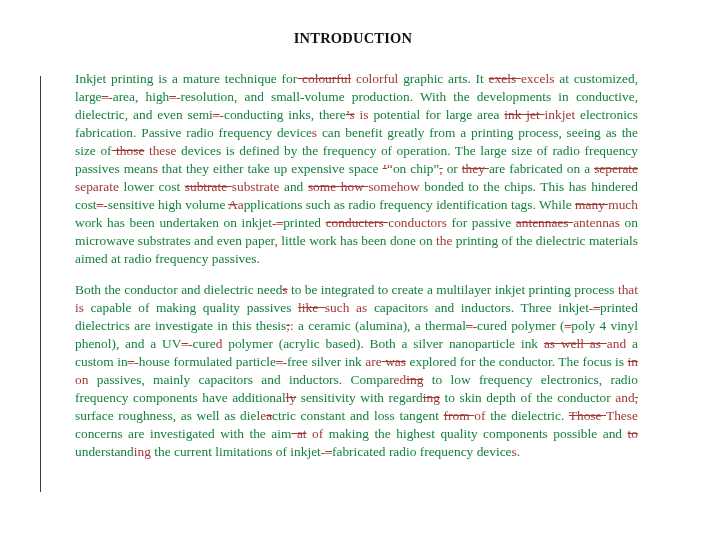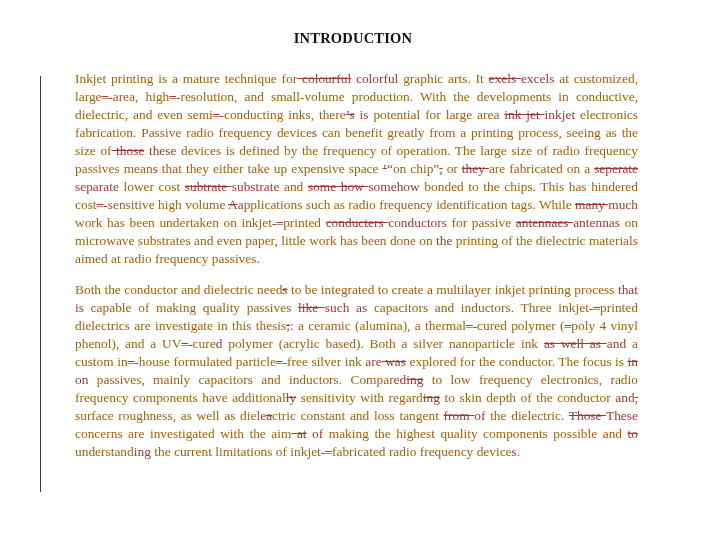--- a/index.html
+++ b/index.html
@@ -40,21 +40,21 @@
     left: 75px;
     top: 70px;
     width: 563px;
     font-size: 13.4px;
     line-height: 18px;
     text-align: justify;
   }
   .content p {
     margin: 0 0 13px 0;
   }
-  .text { color: #a16207; }
+  .text { color: #15803d; }
   .del {
     color: var(--rev, #a03a34);
     text-decoration: line-through;
   }
   .ins {
     color: var(--rev, #a03a34);
   }
 </style>
 </head>
 <body>

